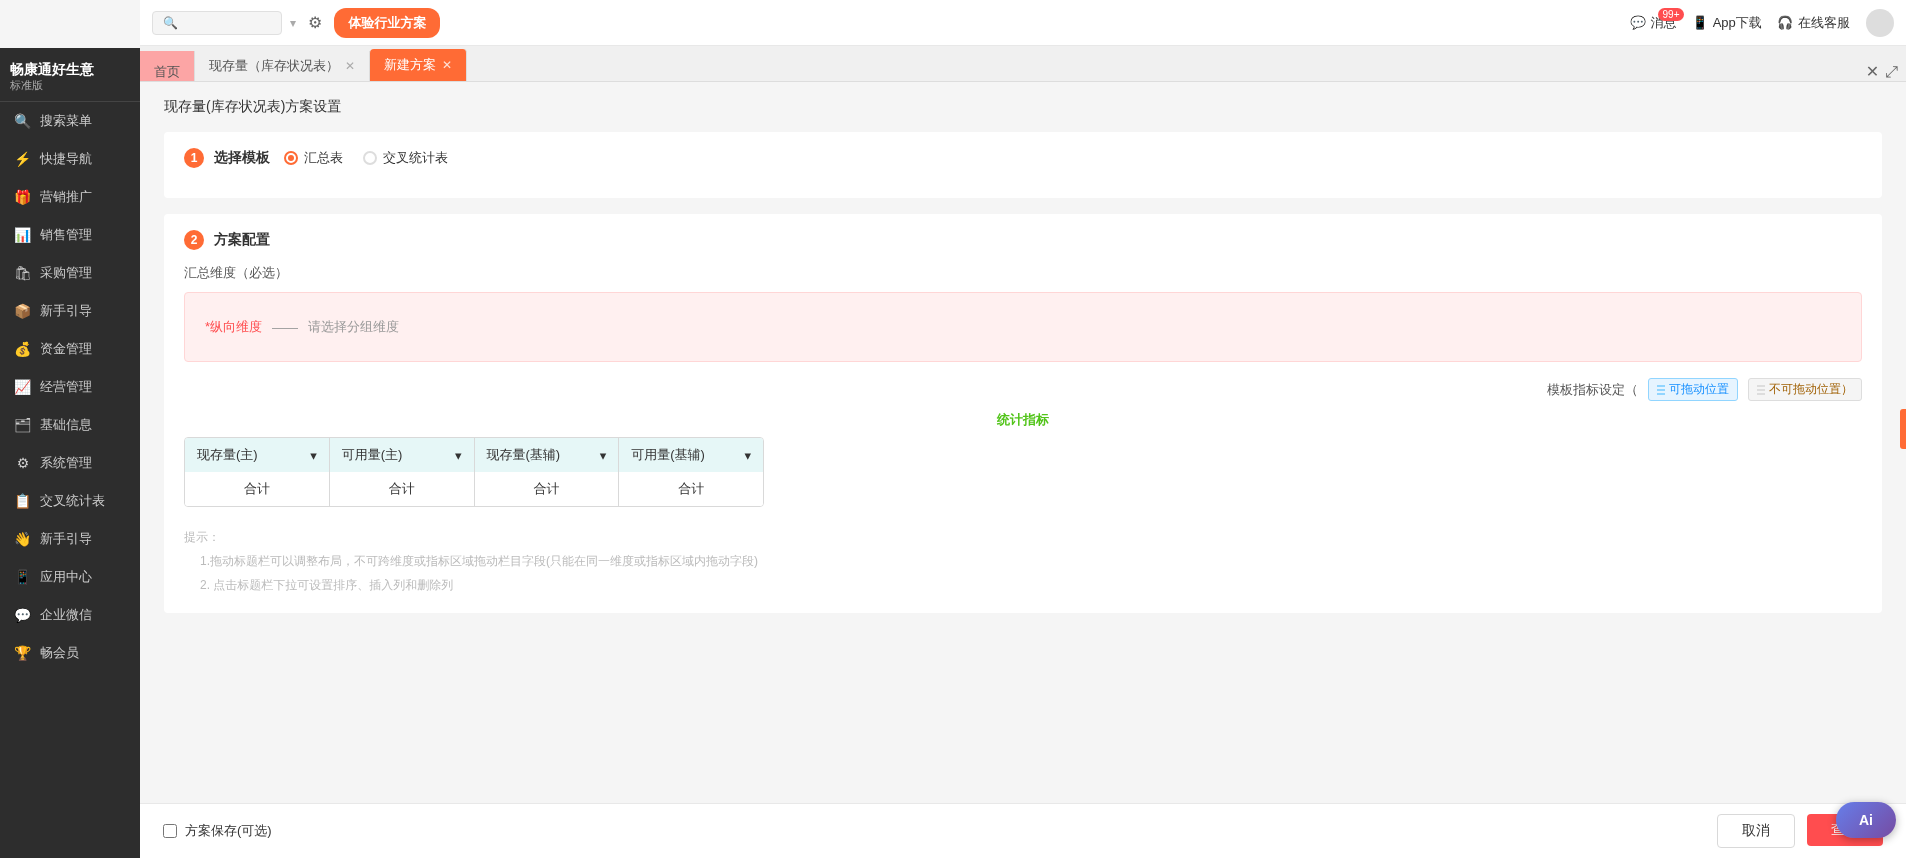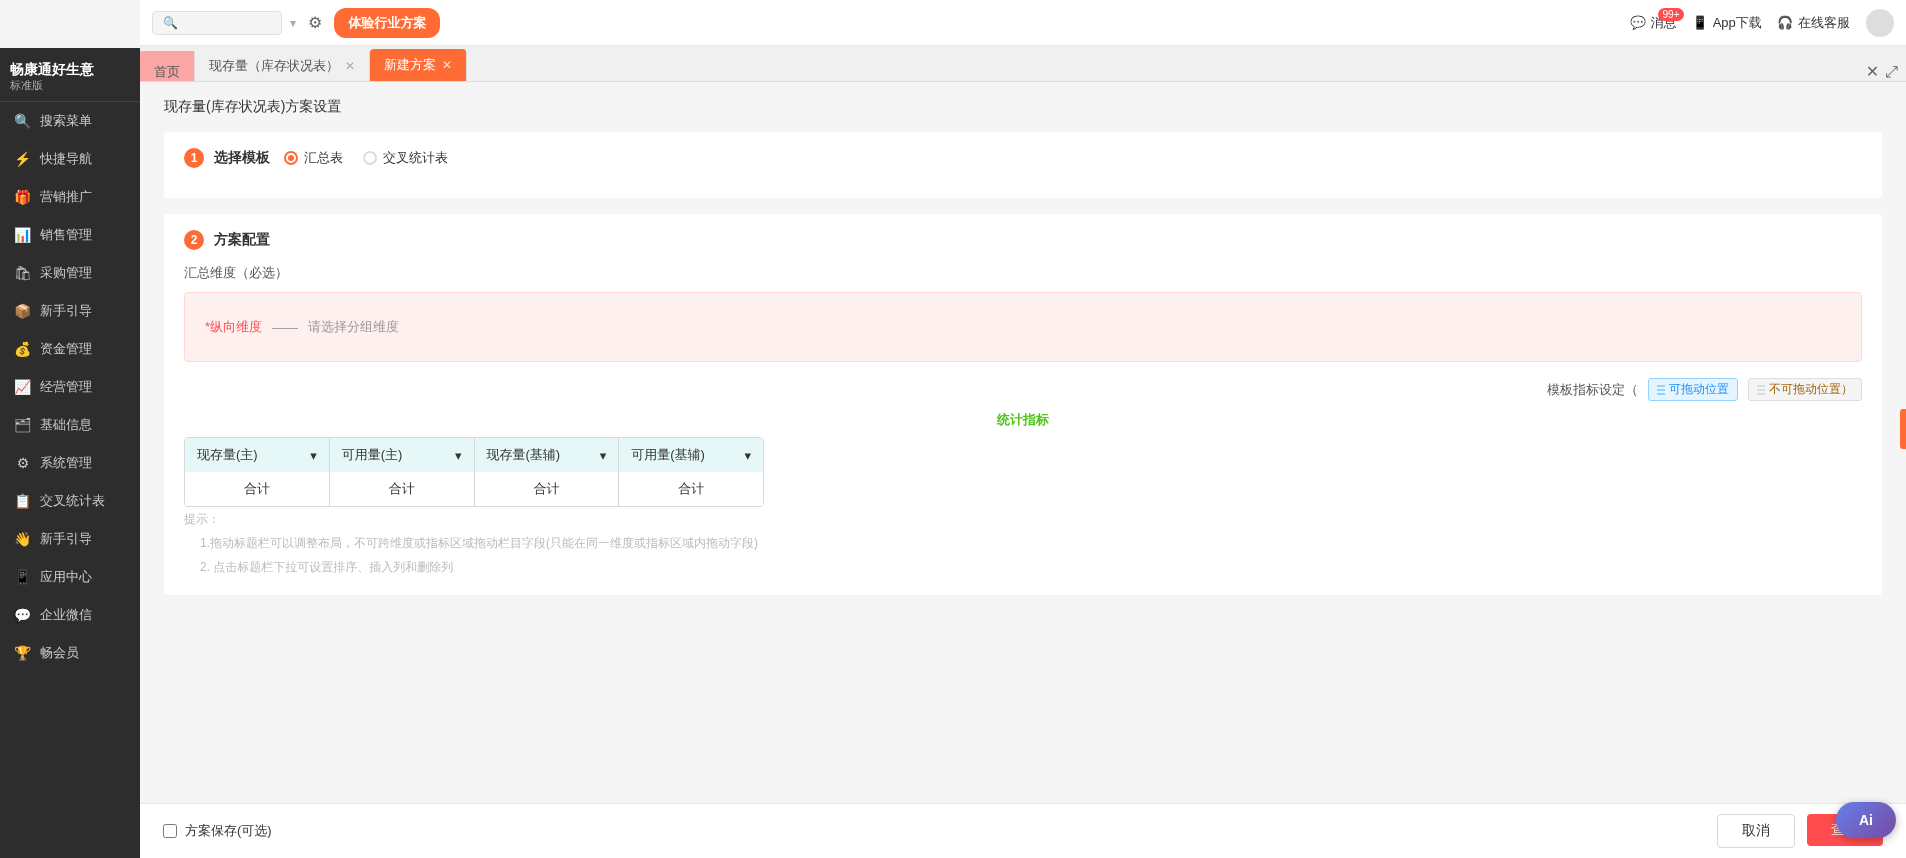--- a/index.html
+++ b/index.html
@@ -420,21 +420,21 @@
       padding: 8px 12px;
       font-size: 13px;
       color: #333;
       border-right: 1px solid #d9d9d9;
       text-align: center;
     }
     .stat-table-body-cell:last-child { border-right: none; }
 
     
     .tips {
-      margin-top: 0;
+      margin-top: 18px;
       color: #bbb;
       font-size: 12px;
       line-height: 2;
     }
 
     
     .footer {
       background: #fff;
       border-top: 1px solid #e8e8e8;
       padding: 10px 23px;

